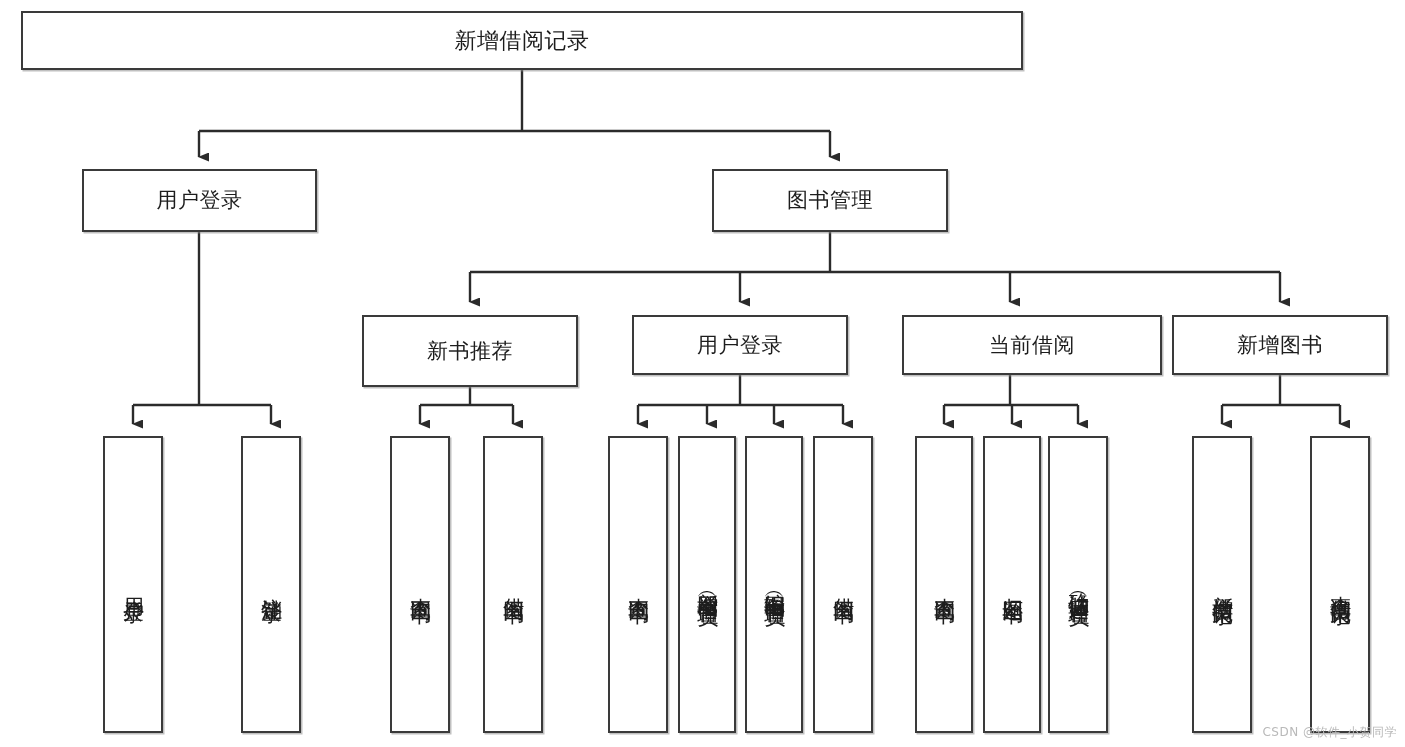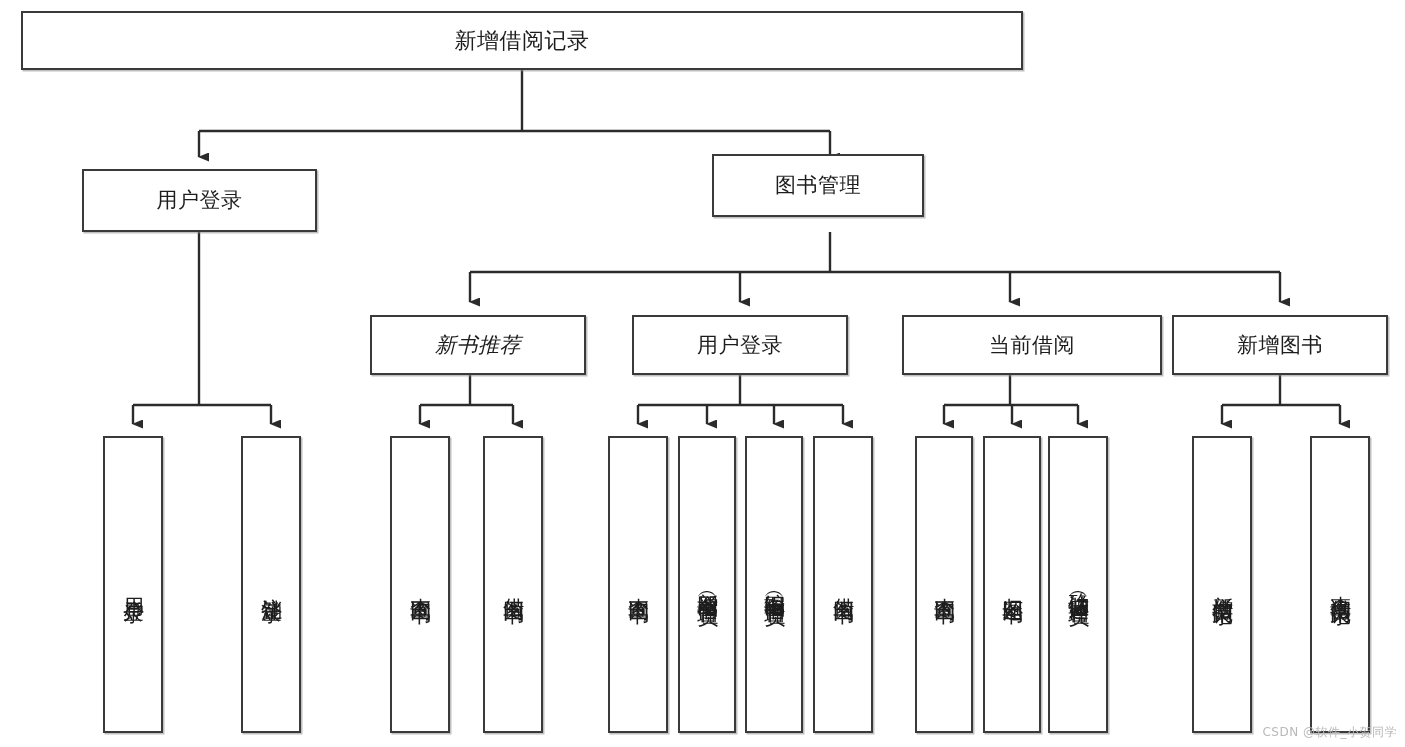--- a/index.html
+++ b/index.html
@@ -123,25 +123,25 @@
   </svg>
 
   <div class="node root" style="left:21px; top:11px; width:1002px; height:59px;">
     <span class="lbl">新增借阅记录</span>
   </div>
 
   <div class="node" style="left:82px; top:169px; width:235px; height:63px;">
     <span class="lbl">用户登录</span>
   </div>
 
-  <div class="node" style="left:712px; top:154px; width:212px; height:63px;">
+  <div class="node" style="left:712px; top:169px; width:236px; height:63px;">
     <span class="lbl">图书管理</span>
   </div>
 
-  <div class="node" style="left:370px; top:315px; width:216px; height:60px;font-style:italic;">
+  <div class="node" style="left:362px; top:315px; width:216px; height:72px;">
     <span class="lbl">新书推荐</span>
   </div>
 
   <div class="node" style="left:632px; top:315px; width:216px; height:60px;">
     <span class="lbl">用户登录</span>
   </div>
 
   <div class="node" style="left:902px; top:315px; width:260px; height:60px;">
     <span class="lbl">当前借阅</span>
   </div>

